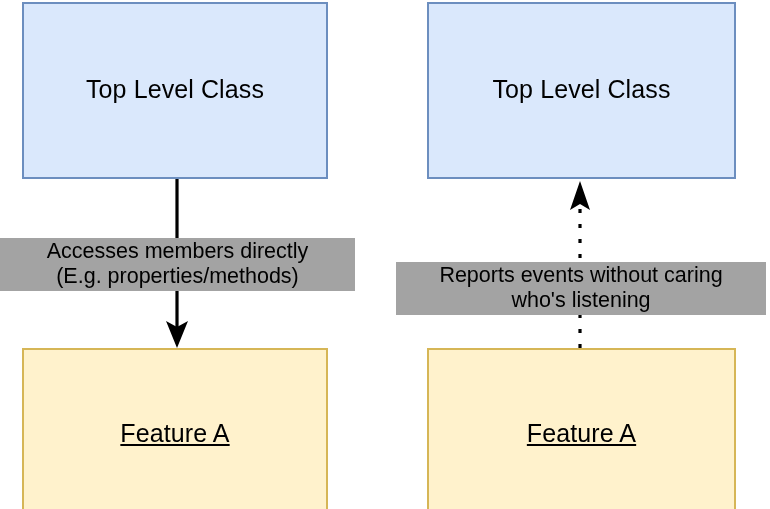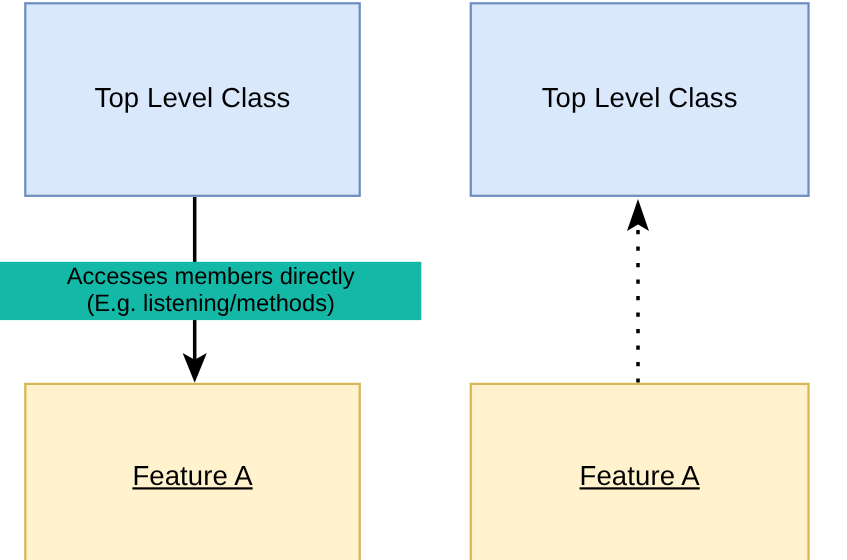--- a/index.html
+++ b/index.html
@@ -53,22 +53,22 @@
   #feature-left .node-text,
   #feature-right .node-text { margin-top: -4px; text-decoration: underline; }
 
   .edge-label {
     position: absolute;
     text-align: center;
     color: #000000;
     font-size: 21.5px;
     line-height: 1.18;
     white-space: nowrap;
-    background: #14b8a6;
-    padding: 1px 14px;
+    background: #a3a3a3;
+    padding: 1px 0;
   }
   #label-left  { left: 0px;   top: 238px; width: 355px; }
   #label-right { left: 396px; top: 262px; width: 370px; }
 
   .edge-svg {
     position: absolute;
     left: 0;
     top: 0;
     width: 770px;
     height: 509px;
@@ -104,17 +104,21 @@
   <div class="node node-class" id="class-right">
     <span class="node-text">Top Level Class</span>
   </div>
 
   <div class="node node-feature" id="feature-right">
     <span class="node-text">Feature A</span>
   </div>
 
   <div class="edge-label" id="label-left">
     <div>Accesses members directly</div>
-    <div>(E.g. listening/methods)</div>
+    <div>(E.g. properties/methods)</div>
   </div>
 
+  <div class="edge-label" id="label-right">
+    <div>Reports events without caring</div>
+    <div>who's listening</div>
+  </div>
 
 </div>
 
 </body></html>

